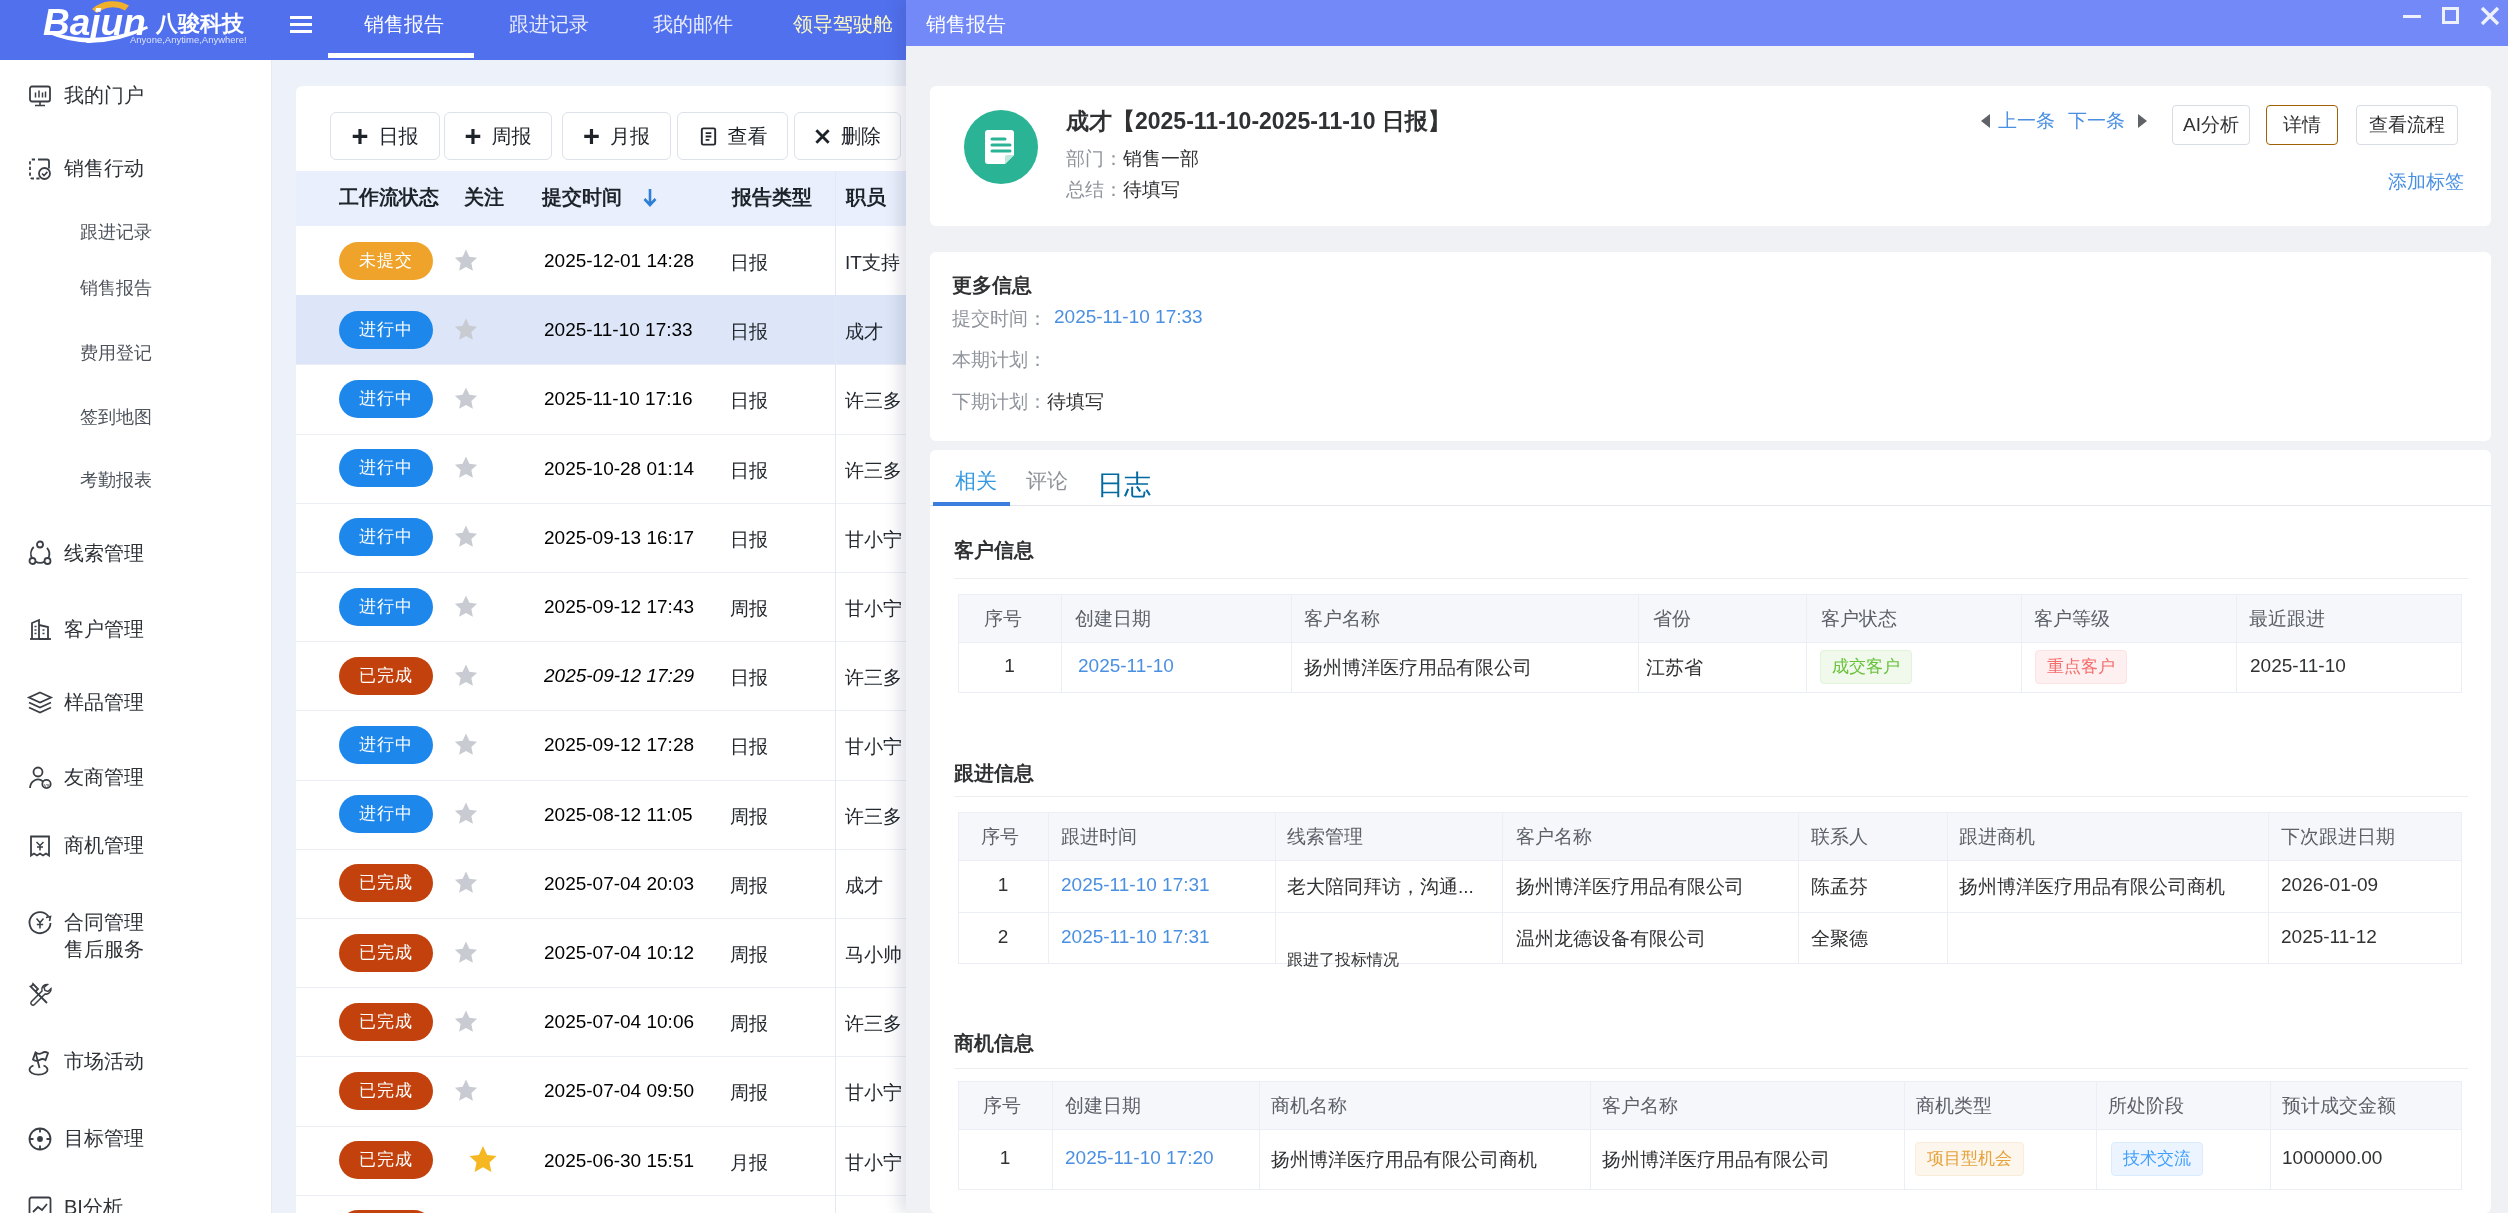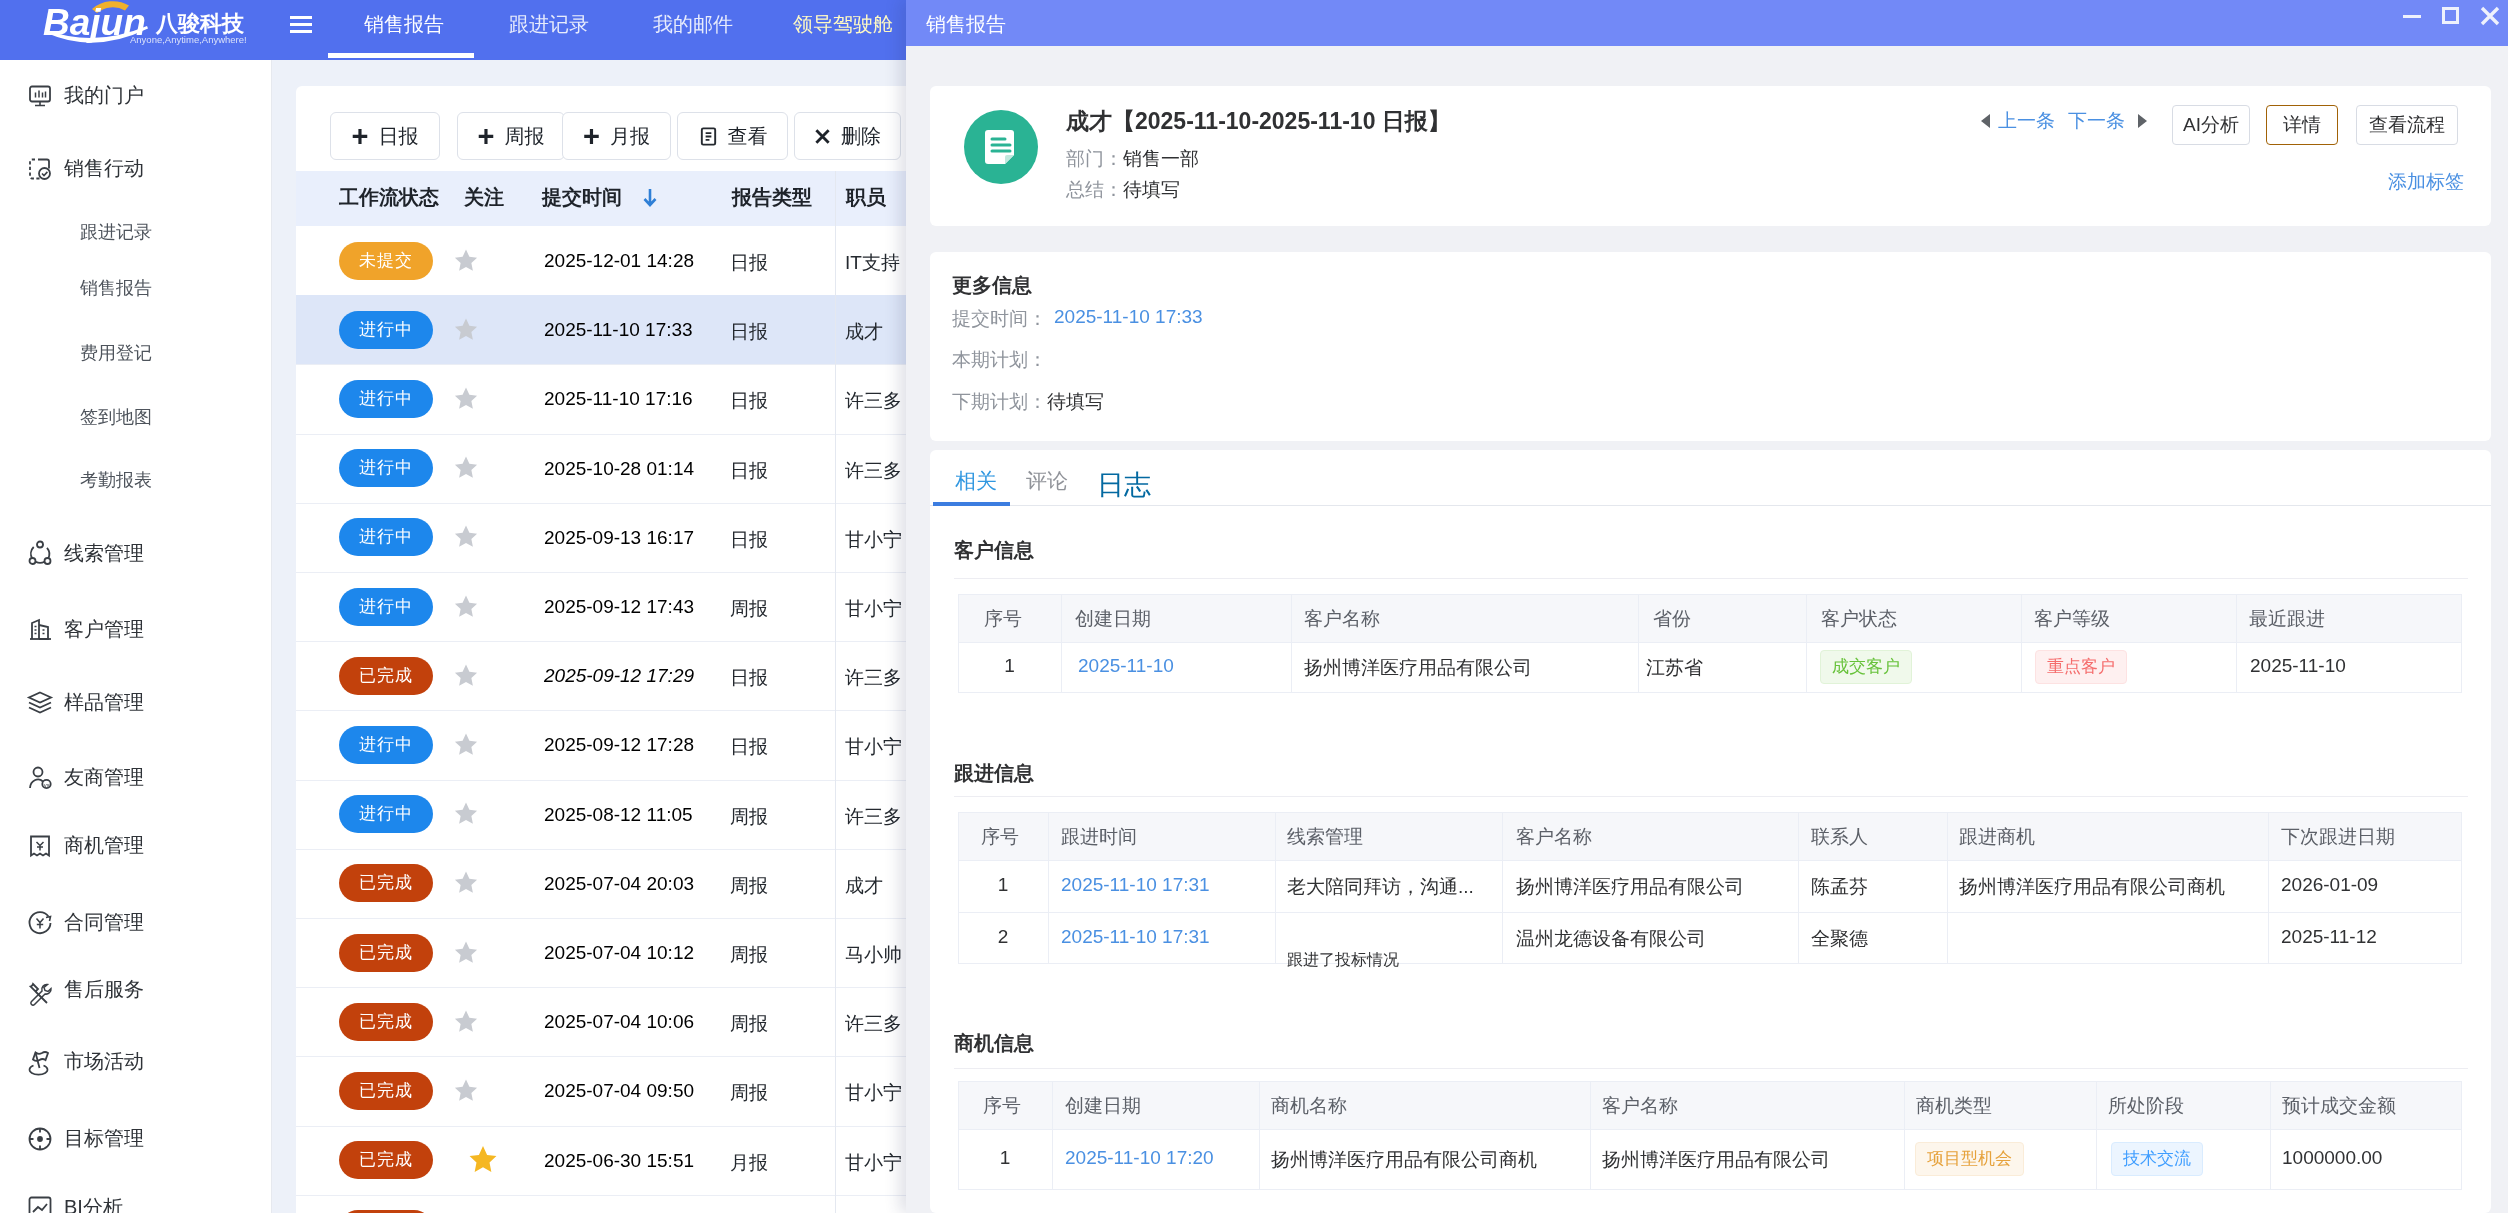--- a/index.html
+++ b/index.html
@@ -99,21 +99,21 @@
     <svg class="sicon" style="top:849px;" viewBox="0 0 28 28" fill="none" stroke="#3a3f45" stroke-width="1.8">
         <path d="M22.5 7.5 a10.5 10.5 0 1 0 2 6.5"></path>
         <path d="M20 8.5 l4.5 -1 l-1 4.5" stroke-width="1.6"></path>
         <path d="M10.5 9.5 l3.5 4 l3.5 -4 M14 13.5 v6 M10.8 15.5 h6.4" stroke-width="1.5"></path>
       </svg>
     <div class="navitem" style="top:849px;">合同管理</div>
     <svg class="sicon" style="top:920px;" viewBox="0 0 28 28" fill="none" stroke="#3a3f45" stroke-width="1.8">
         <path d="M7 4 l5 5 l-2.5 2.5 l-5 -5 a4 4 0 0 0 2.5 -2.5 Z M9.5 11.5 L21 23"></path>
         <path d="M21.5 4.5 a5 5 0 0 0 -5.5 6.5 L5.5 21.5 a2 2 0 0 0 3 3 L19 14 a5 5 0 0 0 6 -5.5 l-3 3 l-3 -1 l-1 -3 Z" stroke-width="1.5"></path>
       </svg>
-    <div class="navitem" style="top:916px;">售后服务</div>
+    <div class="navitem" style="top:876px;">售后服务</div>
     <svg class="sicon" style="top:988px;" viewBox="0 0 28 28" fill="none" stroke="#3a3f45" stroke-width="1.8">
         <path d="M9.5 4.5 q3 2.5 6.5 0.5 q3 -2 6 0 l-2.5 7 q-3 -2 -6 0 q-3 2 -6.5 -0.5 Z"></path>
         <path d="M9.5 4.5 L13.5 20"></path>
         <path d="M7.5 17.5 a9 5 0 1 0 10 0" stroke-width="1.7"></path>
       </svg>
     <div class="navitem" style="top:988px;">市场活动</div>
     <svg class="sicon" style="top:1065px;" viewBox="0 0 28 28" fill="none" stroke="#3a3f45" stroke-width="1.8">
         <circle cx="14" cy="14" r="10.5"></circle>
         <circle cx="14" cy="14" r="2" fill="#3a3f45"></circle>
         <path d="M14 3.5 v4 M14 20.5 v4 M3.5 14 h4 M20.5 14 h4"></path>
@@ -125,21 +125,21 @@
       </svg>
     <div class="navitem" style="top:1134px;">BI分析</div>
   </div>
 </div>
 
 <div class="abs" style="left:273px;top:60px;width:2235px;height:1153px;background:#edf1f9;">
 
   <div class="abs" style="left:23px;top:26px;width:2212px;height:1127px;background:#fff;border-radius:6px 0 0 0;">
     <div id="toolbar" style="position:absolute;left:0;top:0;width:100%;height:100%;overflow:hidden;">
       <div class="tbtn" style="left:34px;width:110px;"><span class="plus">+</span>日报</div>
-      <div class="tbtn" style="left:161px;width:108px;"><span class="plus">+</span>周报</div>
+      <div class="tbtn" style="left:148px;width:108px;"><span class="plus">+</span>周报</div>
       <div class="tbtn" style="left:266px;width:109px;"><span class="plus">+</span>月报</div>
       <div class="tbtn" style="left:381px;width:111px;"><svg style="width:21px;height:21px;vertical-align:-4px;margin-right:9px;" viewBox="0 0 22 22" fill="none" stroke="#24292f" stroke-width="2">
             <rect x="4" y="2.5" width="14" height="17" rx="1.5"></rect>
             <path d="M8 7.5 h6 M8 11 h6 M8 14.5 h4"></path>
           </svg>查看</div>
       <div class="tbtn" style="left:498px;width:107px;"><svg style="width:17px;height:17px;vertical-align:-2px;margin-right:10px;" viewBox="0 0 18 18" fill="none" stroke="#1e232a" stroke-width="3">
             <path d="M2.5 2.5 L15.5 15.5 M15.5 2.5 L2.5 15.5"></path>
           </svg>删除</div>
       <div id="grid" style="position:absolute;left:0;top:85px;width:2212px;height:1042px;">
       <div class="abs" style="left:0;top:0;width:2212px;height:55px;background:#e9effc;"></div>

